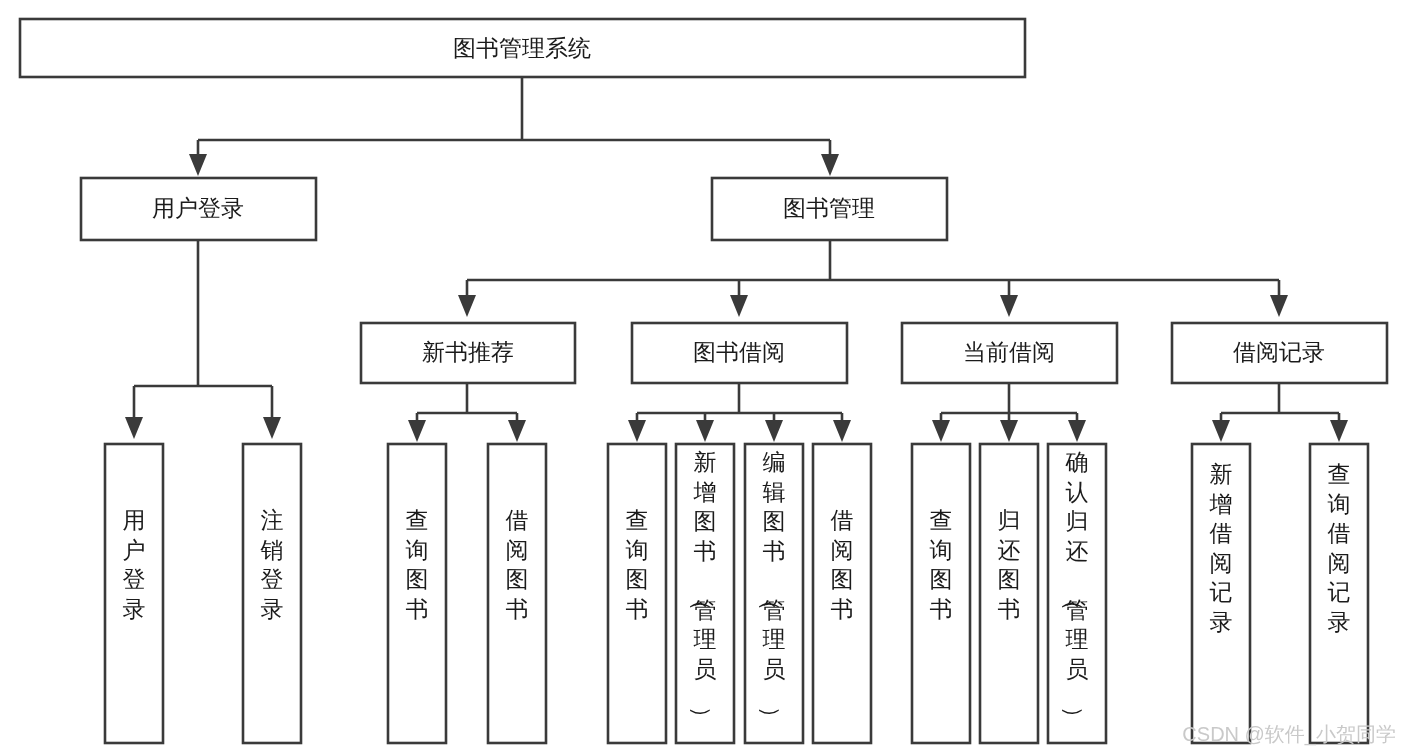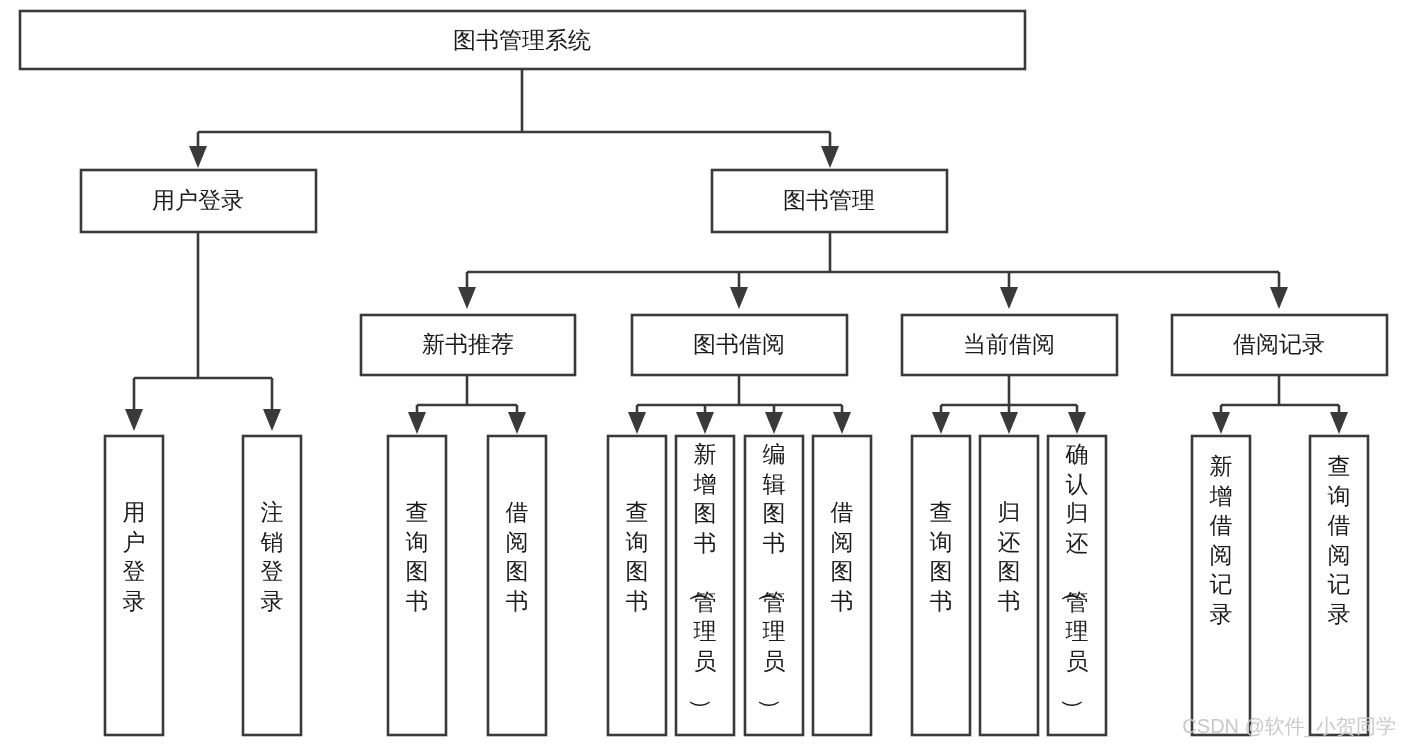--- a/index.html
+++ b/index.html
@@ -9,21 +9,21 @@
   }
   body {
     width: 1405px;
     height: 747px;
     font-family: "Liberation Sans", "DejaVu Sans", sans-serif;
     overflow: hidden;
     position: relative;
   }
   #diagram-root {
     position: absolute;
-    left: 0; top: 0;
+    left: 0; top: 8px;
     width: 1405px;
     height: 596px;
   }
   svg.flow {
     display: block;
     width: 1405px;
     height: 747px;
   }
   .node-box {
     fill: #ffffff;

